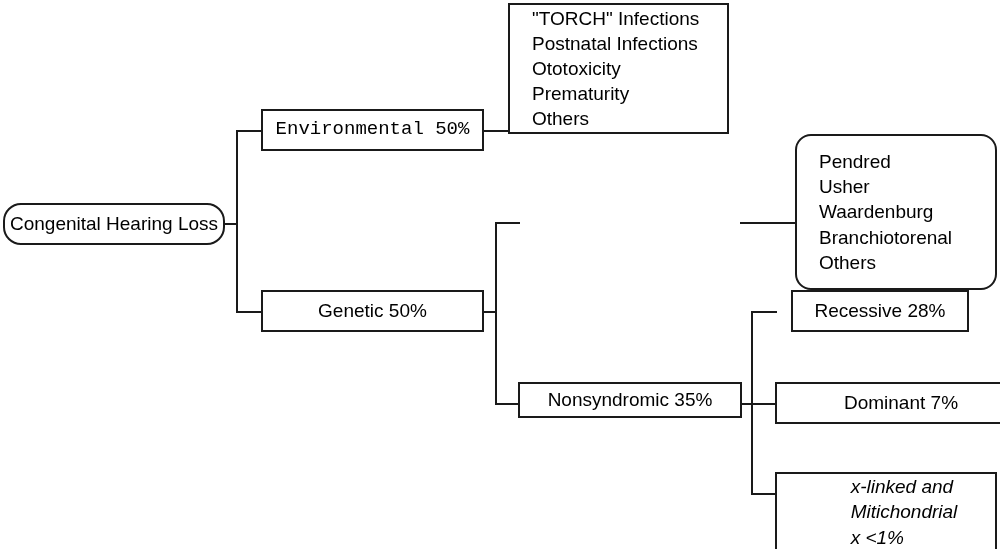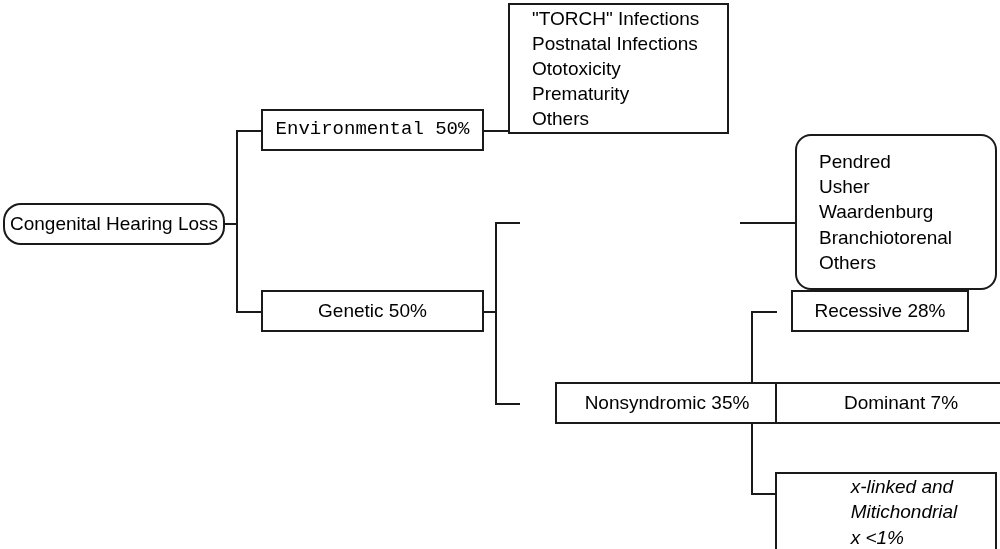--- a/index.html
+++ b/index.html
@@ -57,21 +57,21 @@
     border-left: 2px solid #1a1a1a;
     z-index: 1;
   }
 
   
   #n-root      { left: 3px;   top: 203px; width: 222px; height: 42px; font-size: 19px; border-radius: 18px; }
   #n-env       { left: 261px; top: 109px; width: 223px; height: 42px; font-size: 19px; font-family: Liberation Mono, monospace; }
   #n-gen       { left: 261px; top: 290px; width: 223px; height: 42px; font-size: 19px; }
   #n-torch     { left: 508px; top: 3px;   width: 221px; height: 131px; font-size: 19px; }
   #n-syn       { left: 518px; top: 201px; width: 224px; height: 42px; font-size: 19px; }
-  #n-nonsyn    { left: 518px; top: 382px; width: 224px; height: 42px; font-size: 19px; margin-left: 37px; }
+  #n-nonsyn    { left: 518px; top: 382px; width: 224px; height: 36px; font-size: 19px; }
   #n-pendred   { left: 795px; top: 134px; width: 202px; height: 156px; font-size: 19px; border-radius: 16px; }
   #n-recessive { left: 775px; top: 290px; width: 178px; height: 42px; font-size: 19px; margin-left: 16px; }
   #n-dominant  { left: 775px; top: 382px; width: 252px; height: 42px; font-size: 19px; }
   #n-xlinked   { left: 775px; top: 472px; width: 222px; height: 80px; font-size: 19px; }
 
   
   
   #c-root-stub { left: 225px; top: 223px; width: 13px; }
   #c-split-v   { left: 236px; top: 130px; height: 182px; }
   #c-split-top { left: 236px; top: 130px; width: 27px; }

